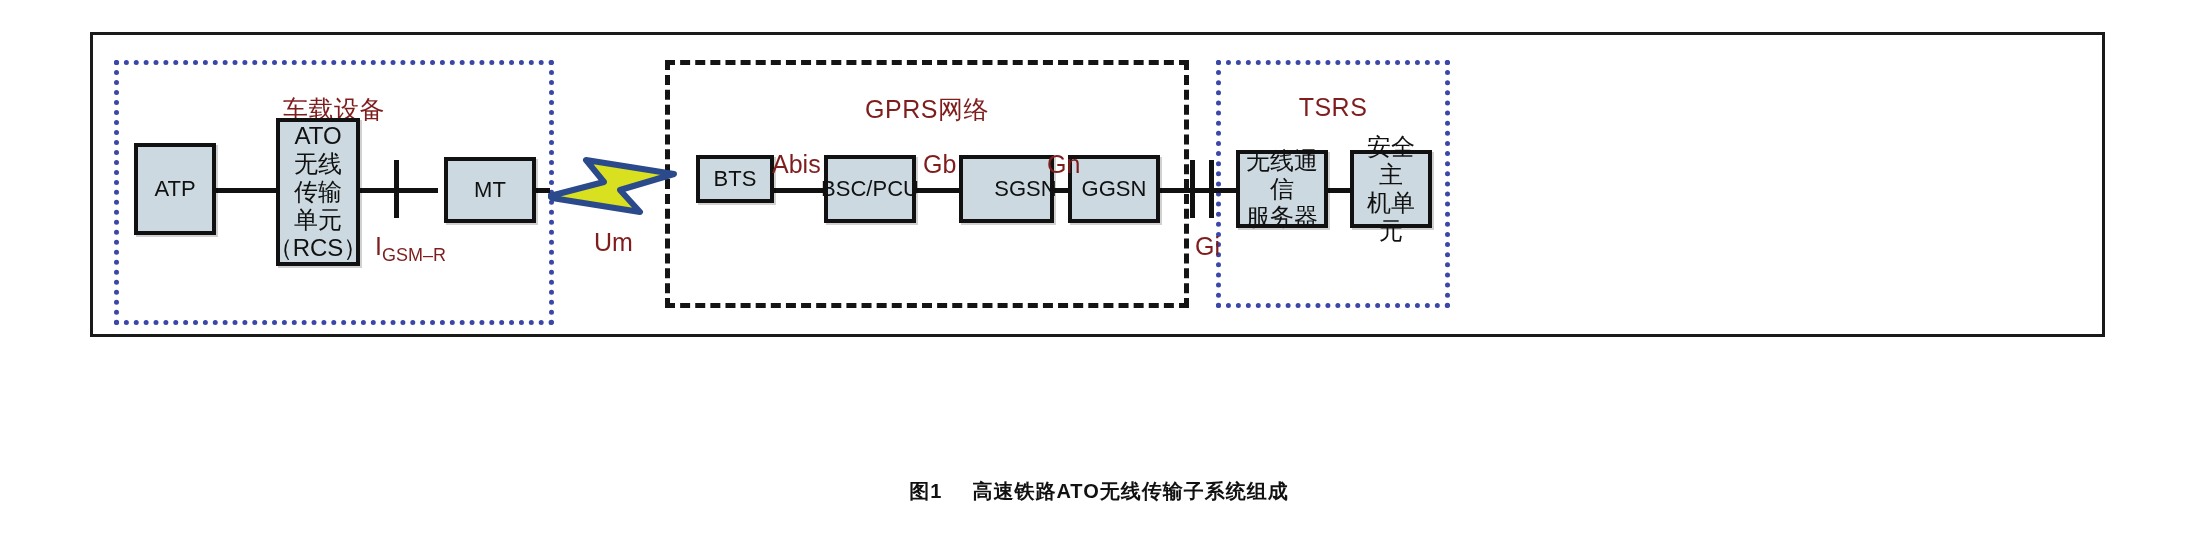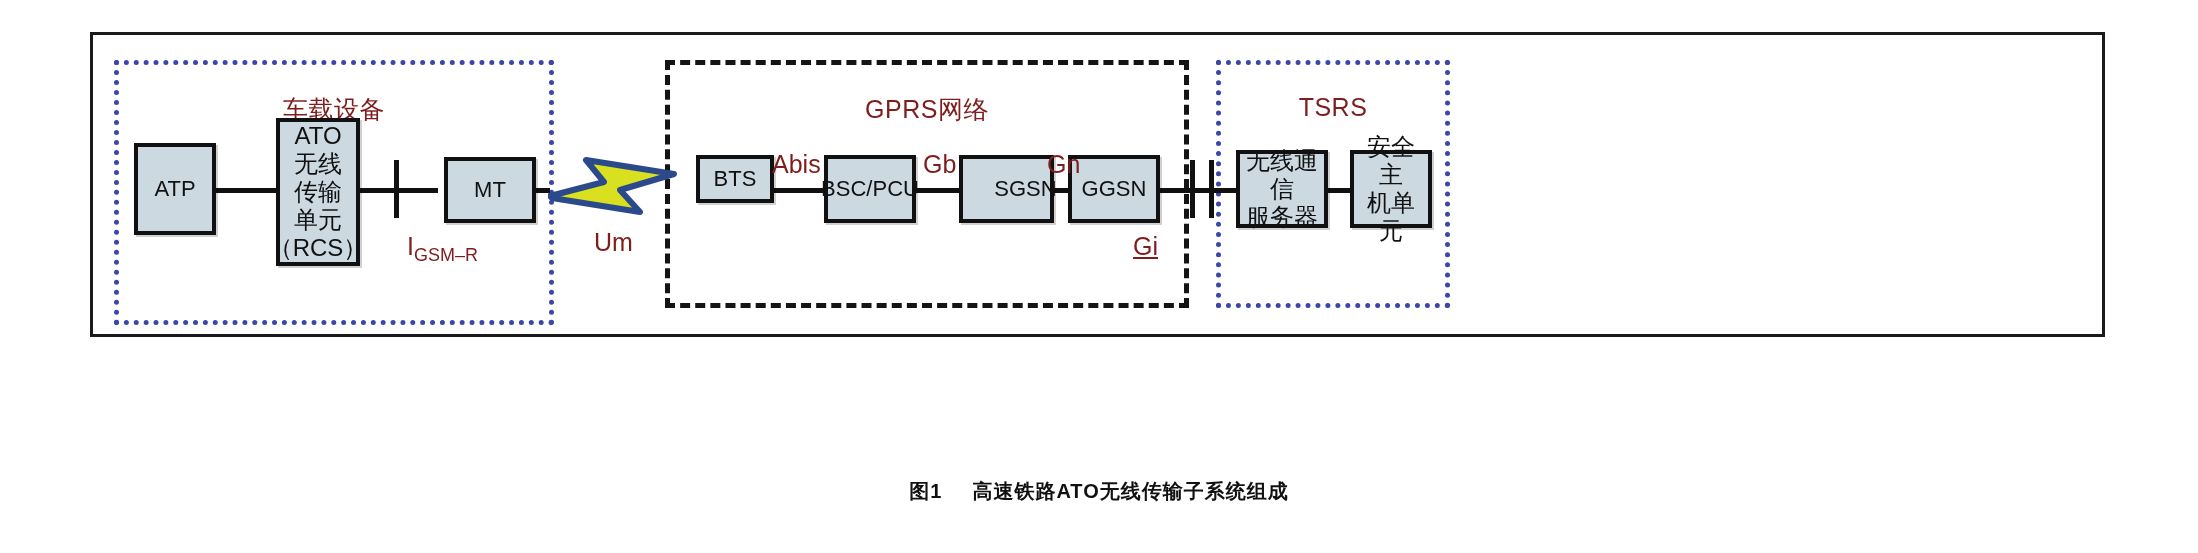--- a/index.html
+++ b/index.html
@@ -207,33 +207,33 @@
   <div class="node tall" style="left:1350px; top:150px; width:82px; height:78px;">
     <span class="node-label">安全主
 机单元</span>
   </div>
 
   <div class="node tall" style="left:1236px; top:150px; width:92px; height:78px;">
     <span class="node-label">无线通信
 服务器</span>
   </div>
 
-  <div class="iface" style="left:375px; top:232px;margin-left:32px;">
+  <div class="iface" style="left:375px; top:232px;">
     <span>I</span><span class="sub">GSM–R</span>
   </div>
 
   <div class="iface" style="left:594px; top:228px;">Um</div>
 
   <div class="iface" style="left:772px; top:150px;">Abis</div>
 
   <div class="iface" style="left:923px; top:150px;">Gb</div>
 
   <div class="iface" style="left:1047px; top:150px;">Gn</div>
 
-  <div class="iface" style="left:1133px; top:232px;text-decoration:underline;">Gi</div>
+  <div class="iface" style="left:1195px; top:232px;">Gi</div>
 
   <svg class="bolt" style="left:548px; top:152px;" width="130" height="74" viewBox="0 0 130 74">
     <polygon points="2,44 56,30 38,8 126,22 72,38 92,60 4,46" fill="#d8e020" stroke="#2b4a8b" stroke-width="6" stroke-linejoin="round"></polygon>
   </svg>
 
   <div class="caption">
     <span>图1</span><span class="cap-gap"></span><span>高速铁路ATO无线传输子系统组成</span>
   </div>
 
 </div>

